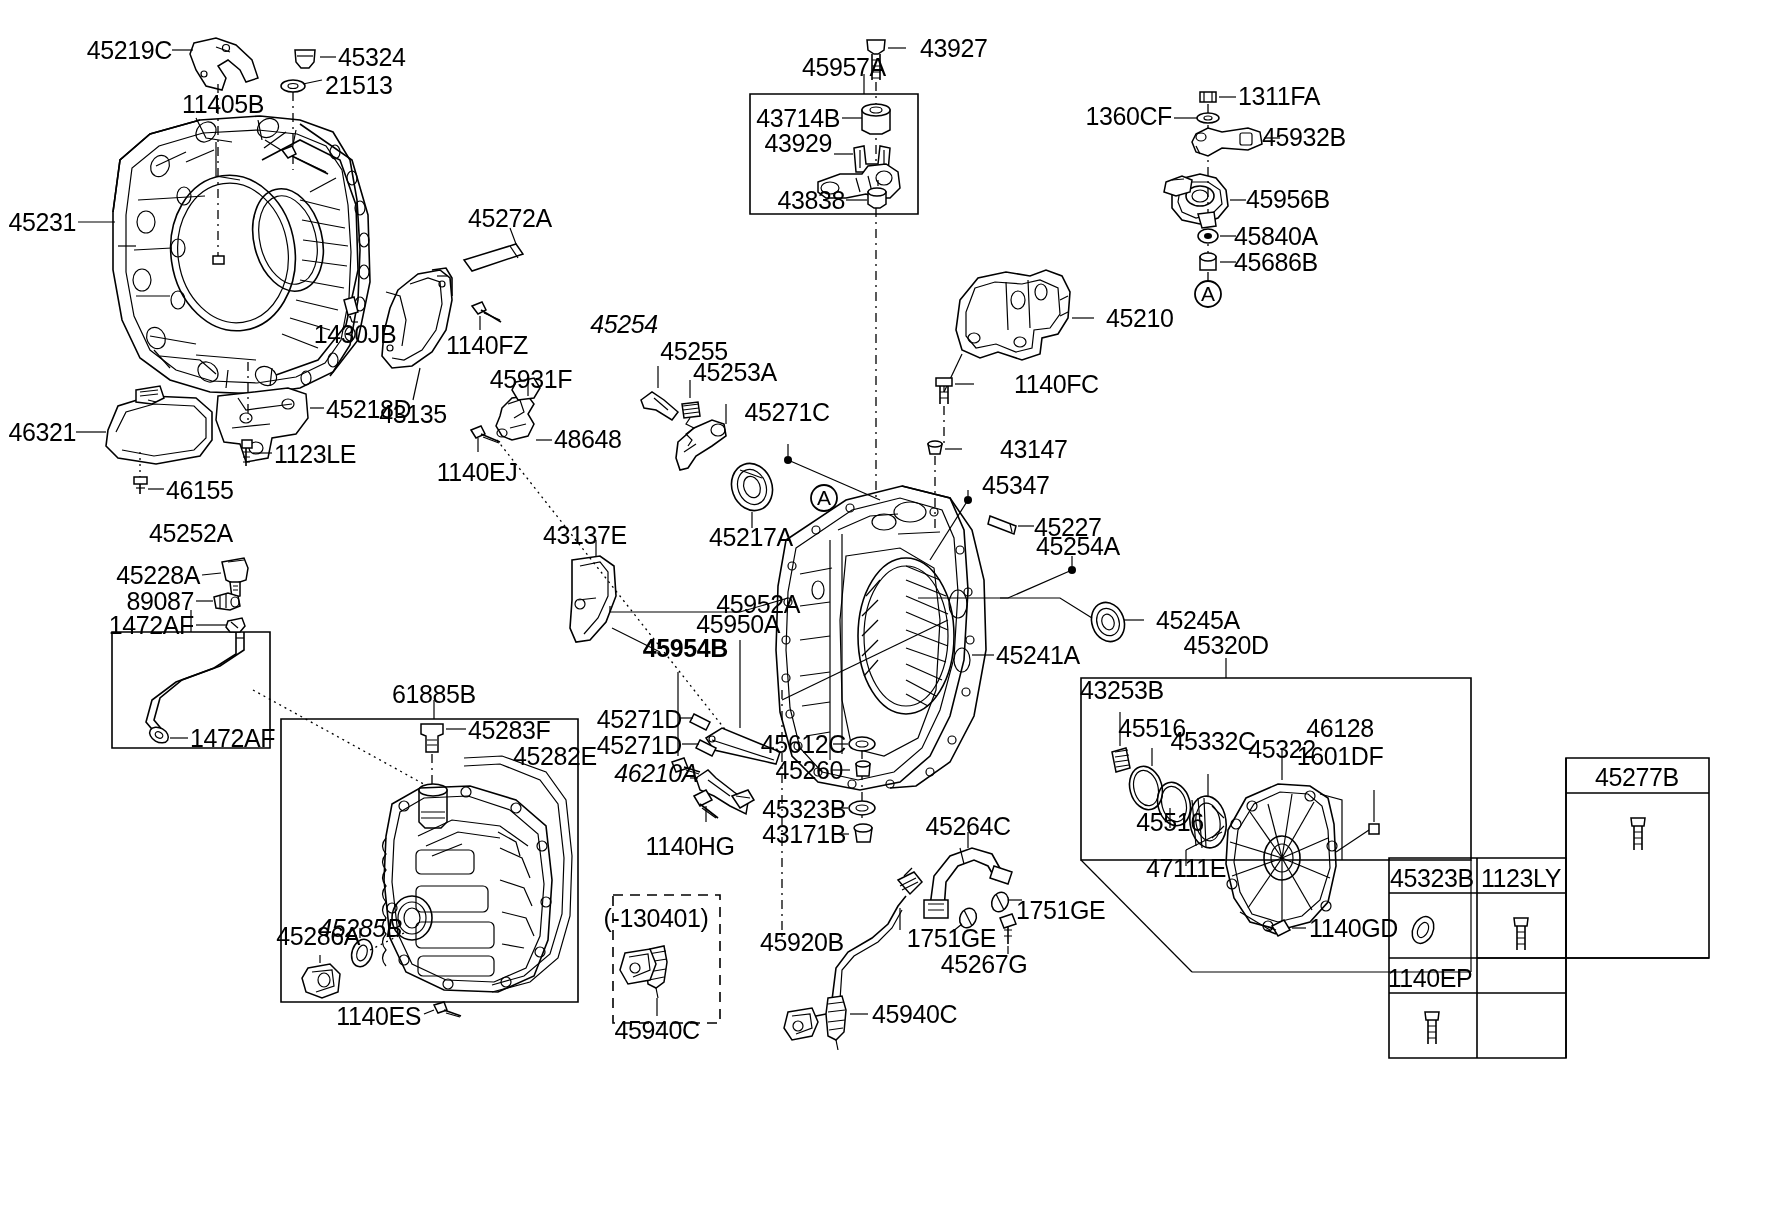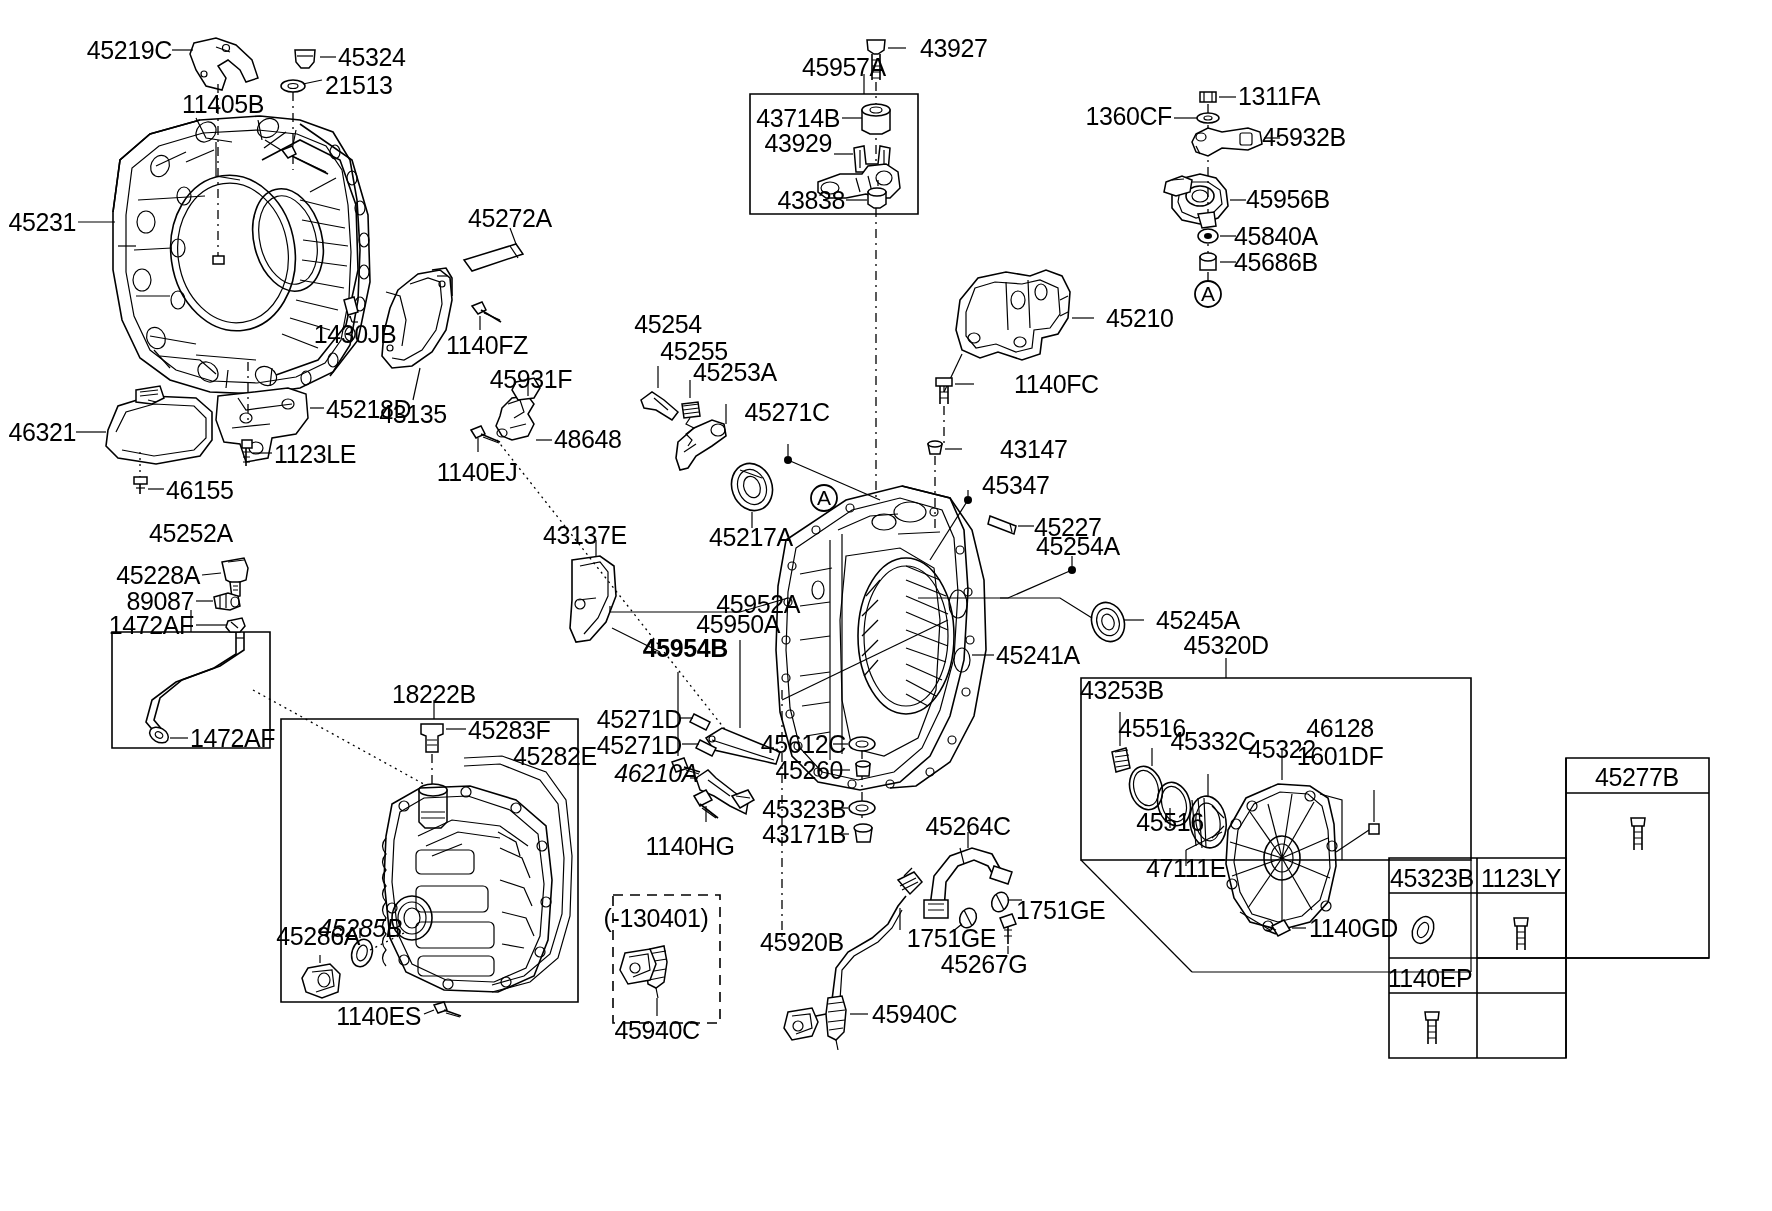--- a/index.html
+++ b/index.html
@@ -889,21 +889,21 @@
   <div class="lbl c" style="left:413px;top:402px;">43135</div>
   <div class="lbl" style="left:326px;top:397px;">45218D</div>
   <div class="lbl" style="left:274px;top:442px;">1123LE</div>
   <div class="lbl r" style="left:76px;top:420px;">46321</div>
   <div class="lbl" style="left:166px;top:478px;">46155</div>
   <div class="lbl c" style="left:191px;top:521px;">45252A</div>
   <div class="lbl r" style="left:200px;top:563px;">45228A</div>
   <div class="lbl r" style="left:194px;top:589px;">89087</div>
   <div class="lbl r" style="left:194px;top:613px;">1472AF</div>
   <div class="lbl" style="left:190px;top:726px;">1472AF</div>
-  <div class="lbl c" style="left:434px;top:682px;">18222B</div>
+  <div class="lbl c" style="left:434px;top:682px;">61885B</div>
   <div class="lbl" style="left:468px;top:718px;">45283F</div>
   <div class="lbl" style="left:513px;top:744px;">45282E</div>
   <div class="lbl r" style="left:402px;top:916px;font-style:italic;">45285B</div>
   <div class="lbl r" style="left:360px;top:924px;">45286A</div>
   <div class="lbl r" style="left:421px;top:1004px;">1140ES</div>
 
   <div class="lbl c" style="left:844px;top:55px;">45957A</div>
   <div class="lbl" style="left:920px;top:36px;">43927</div>
   <div class="lbl r" style="left:840px;top:106px;">43714B</div>
   <div class="lbl r" style="left:832px;top:131px;">43929</div>
@@ -916,21 +916,21 @@
   <div class="lbl" style="left:1234px;top:224px;">45840A</div>
   <div class="lbl" style="left:1234px;top:250px;">45686B</div>
 
   <div class="lbl" style="left:1106px;top:306px;">45210</div>
   <div class="lbl" style="left:982px;top:372px;margin-left:32px;">1140FC</div>
   <div class="lbl" style="left:964px;top:437px;margin-left:36px;">43147</div>
   <div class="lbl" style="left:982px;top:473px;">45347</div>
   <div class="lbl" style="left:1034px;top:515px;">45227</div>
   <div class="lbl" style="left:1036px;top:534px;">45254A</div>
 
-  <div class="lbl c" style="left:668px;top:312px;">45254</div>
+  <div class="lbl c" style="left:624px;top:312px;font-style:italic;">45254</div>
   <div class="lbl c" style="left:694px;top:339px;">45255</div>
   <div class="lbl c" style="left:735px;top:360px;">45253A</div>
   <div class="lbl c" style="left:787px;top:400px;">45271C</div>
   <div class="lbl c" style="left:531px;top:367px;">45931F</div>
   <div class="lbl" style="left:554px;top:427px;">48648</div>
   <div class="lbl c" style="left:477px;top:460px;">1140EJ</div>
   <div class="lbl c" style="left:585px;top:523px;">43137E</div>
   <div class="lbl c" style="left:751px;top:525px;">45217A</div>
   <div class="lbl r" style="left:800px;top:592px;">45952A</div>
   <div class="lbl r" style="left:780px;top:612px;">45950A</div>

